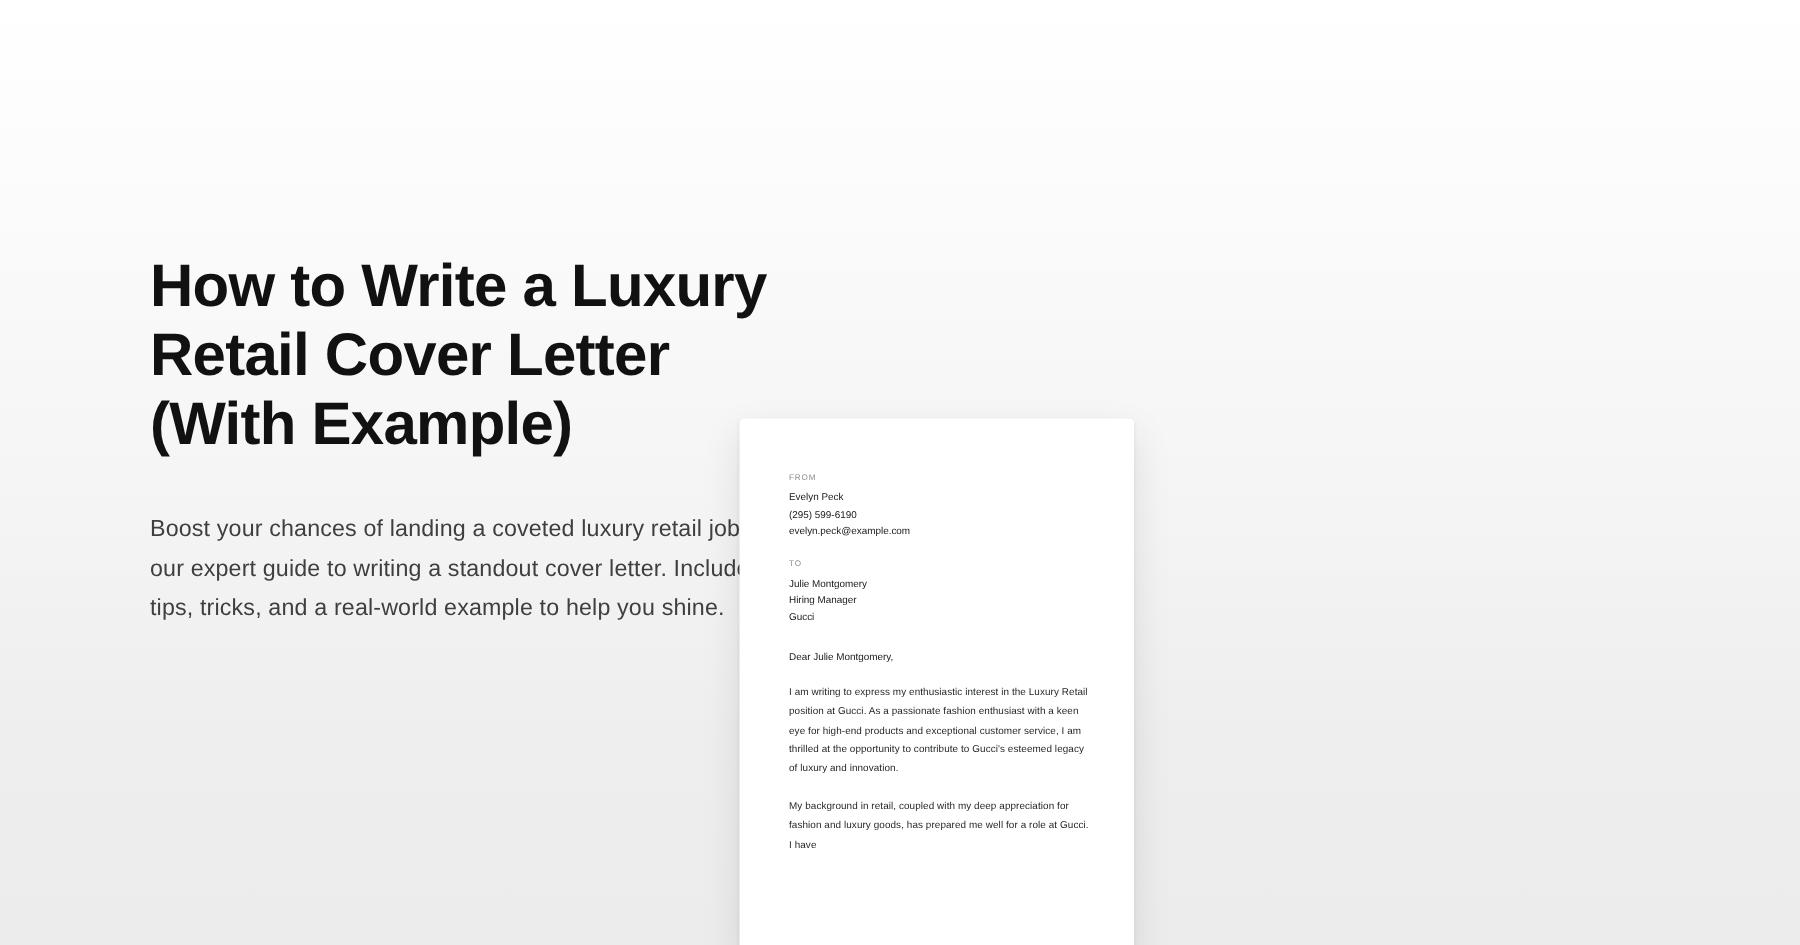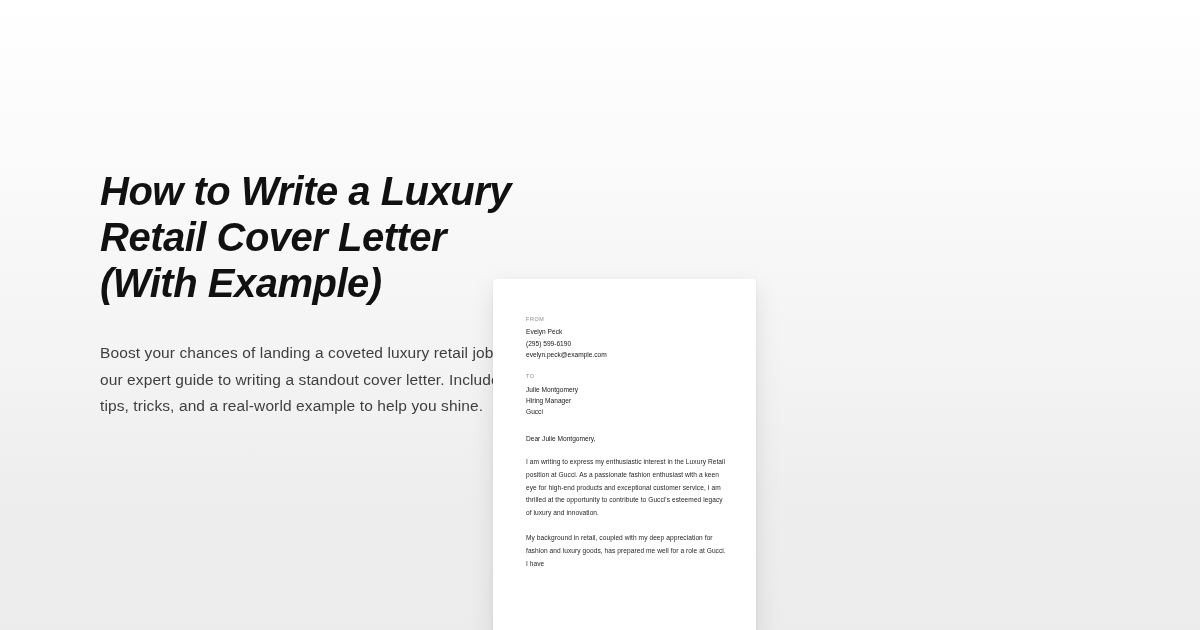--- a/index.html
+++ b/index.html
@@ -27,21 +27,20 @@
     width: 470px;
   }
   .title {
     font-size: 40px;
     line-height: 1.15;
     font-weight: bold;
     color: #111111;
     letter-spacing: -0.5px;
     margin: 0;
     white-space: pre-line;
-    font-style: italic;
   }
   .subtitle {
     margin: 0;
     margin-top: 34px;
     font-size: 15.5px;
     line-height: 1.72;
     color: #3f3f3f;
     letter-spacing: 0.1px;
     max-width: 430px;
   }

